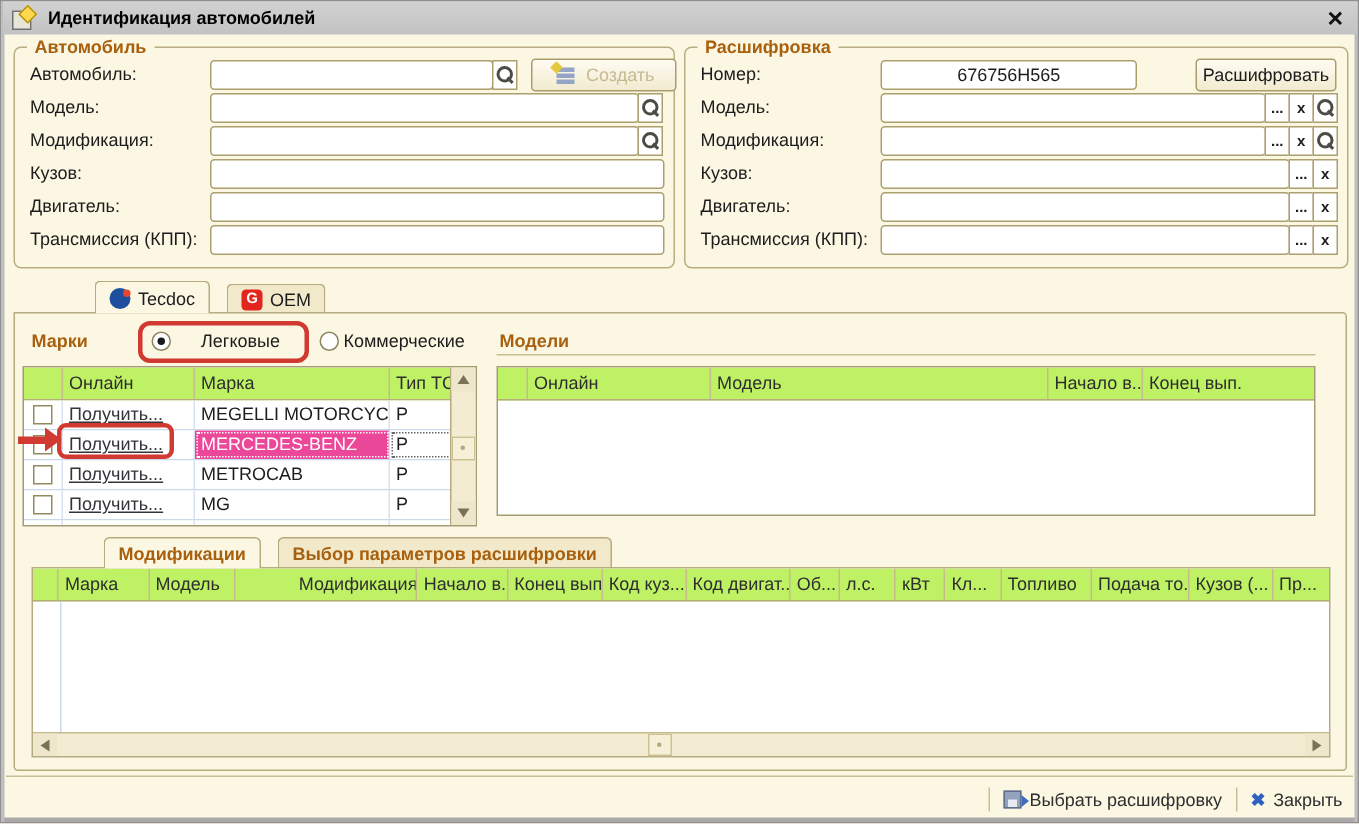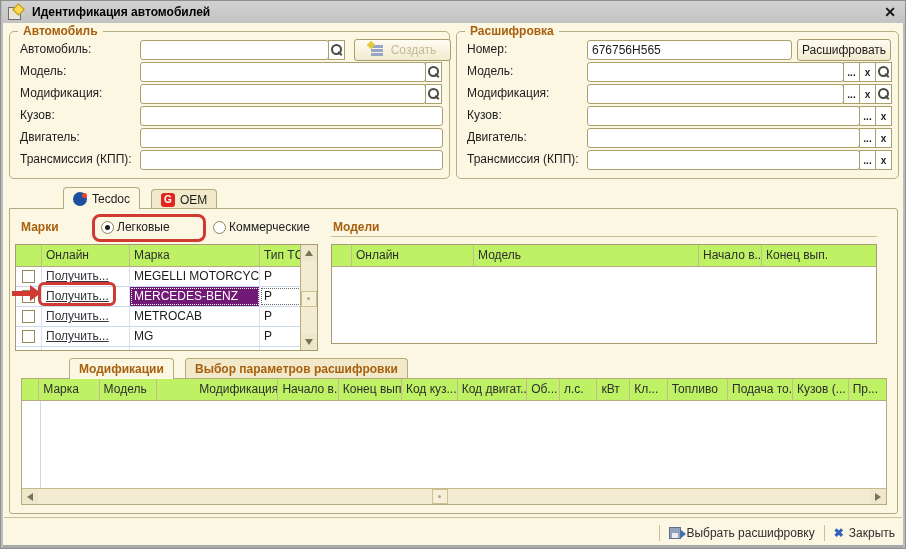--- a/index.html
+++ b/index.html
@@ -72,21 +72,21 @@
 
   
   .tbl { position:absolute; background:#fff; border:1px solid #a59c73; overflow:hidden; }
   .thead { display:flex; height:22px; background:#bef264; border-bottom:1px solid #b6ab7e; }
   .th { padding:3px 4px; border-right:1px solid #c6bb8d; white-space:nowrap; overflow:hidden; color:#2e2e2e; }
   .tr { display:flex; height:20px; border-bottom:1px solid #ccd9ea; background:#fff; }
   .td { padding:2px 4px; border-right:1px solid #d7e1f0; white-space:nowrap; overflow:hidden; }
   .cb-cell { display:flex; align-items:center; justify-content:center; }
   .checkbox { width:13px; height:13px; background:#fff; border:1px solid #948a5e; cursor:pointer; }
   a.get-link { color:#33343a; text-decoration:underline; cursor:pointer; }
-  .td.sel { background:#701a75; color:#fff; outline:1px dotted #fff; outline-offset:-2px; }
+  .td.sel { background:#ec4899; color:#fff; outline:1px dotted #fff; outline-offset:-2px; }
   .td.focus { outline:1px dotted #666; outline-offset:-2px; }
 
   
   .vscroll { position:absolute; top:0; right:0; bottom:0; width:17px; background:#f3ecd2; border-left:1px solid #b6ab7e; }
   .hscroll { position:absolute; left:0; right:0; bottom:0; height:16px; background:#f3ecd2; border-top:1px solid #c5ba8e; }
   .sbtn { position:absolute; background:#efe7cb; display:flex; align-items:center; justify-content:center; cursor:pointer; }
   .tri-up { width:0; height:0; border-left:4px solid transparent; border-right:4px solid transparent; border-bottom:6px solid #7a7258; }
   .tri-down { width:0; height:0; border-left:4px solid transparent; border-right:4px solid transparent; border-top:6px solid #7a7258; }
   .tri-left { width:0; height:0; border-top:4px solid transparent; border-bottom:4px solid transparent; border-right:6px solid #7a7258; }
   .tri-right { width:0; height:0; border-top:4px solid transparent; border-bottom:4px solid transparent; border-left:6px solid #7a7258; }
@@ -168,21 +168,21 @@
     <div class="frow" style="top:118px;">
       <span class="flabel">Трансмиссия (КПП):</span>
       <div class="finput" style="left:130px; width:303px;"></div>
     </div>
   </div>
 
   <div class="group" style="left:455px; top:30px; width:443px; height:148px;">
     <span class="legend">Расшифровка</span>
     <div class="frow" style="top:8px;">
       <span class="flabel">Номер:</span>
-      <div class="finput" style="left:130px; width:205px;">676756H565</div>
+      <div class="finput" style="left:130px; width:171px;text-align:center;">676756H565</div>
       <div class="pushbtn" style="left:340px; top:-1px; width:94px;">
         <span>Расшифровать</span>
       </div>
     </div>
     <div class="frow" style="top:30px;">
       <span class="flabel">Модель:</span>
       <div class="finput" style="left:130px; width:257px;"></div>
       <span class="sqbtn" style="left:386px;">...</span>
       <span class="sqbtn" style="left:402px;">x</span>
       <span class="sqbtn" style="left:418px;">
@@ -224,21 +224,21 @@
   </div>
   <div class="tab" style="left:102px; top:188px; height:20px;">
     <span class="icon-oem">G</span>
     <span>OEM</span>
   </div>
 
   <div class="panel" style="left:8px; top:207px; width:889px; height:306px;"></div>
 
   <span class="caption" style="left:20px; top:219px;">Марки</span>
   <span class="radio checked" style="left:100px; top:220px;"></span>
-  <span class="rlabel" style="left:116px; top:219px;">Легковые</span>
+  <span class="rlabel" style="left:133px; top:219px;">Легковые</span>
   <span class="radio" style="left:212px; top:220px;"></span>
   <span class="rlabel" style="left:228px; top:219px;">Коммерческие</span>
 
   <div class="tbl" style="left:14px; top:243px; width:303px; height:107px;">
     <div class="thead">
       <div class="th" style="width:26px;"></div>
       <div class="th" style="width:88px;">Онлайн</div>
       <div class="th" style="width:130px;">Марка</div>
       <div class="th" style="width:42px; border-right:none;">Тип ТС</div>
     </div>

